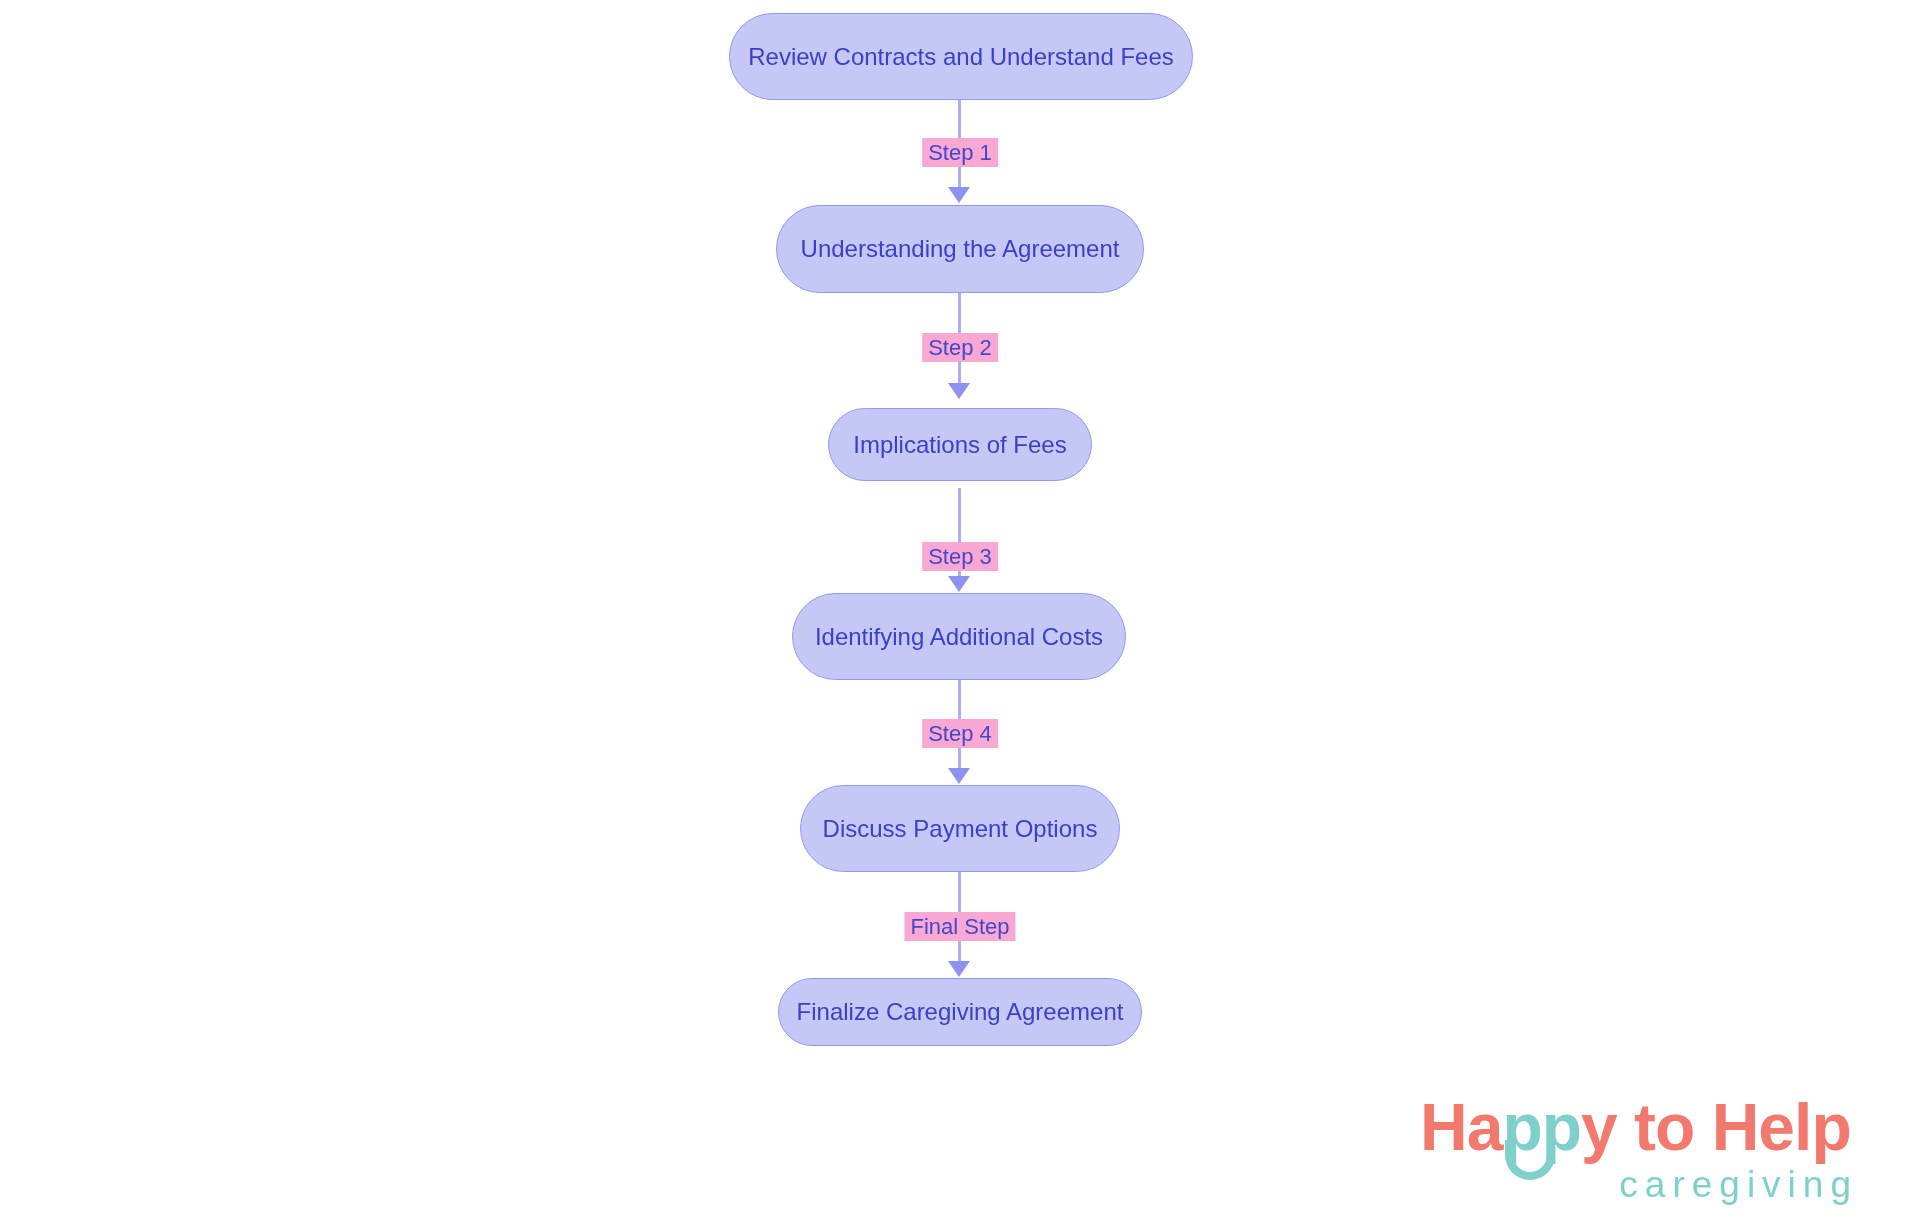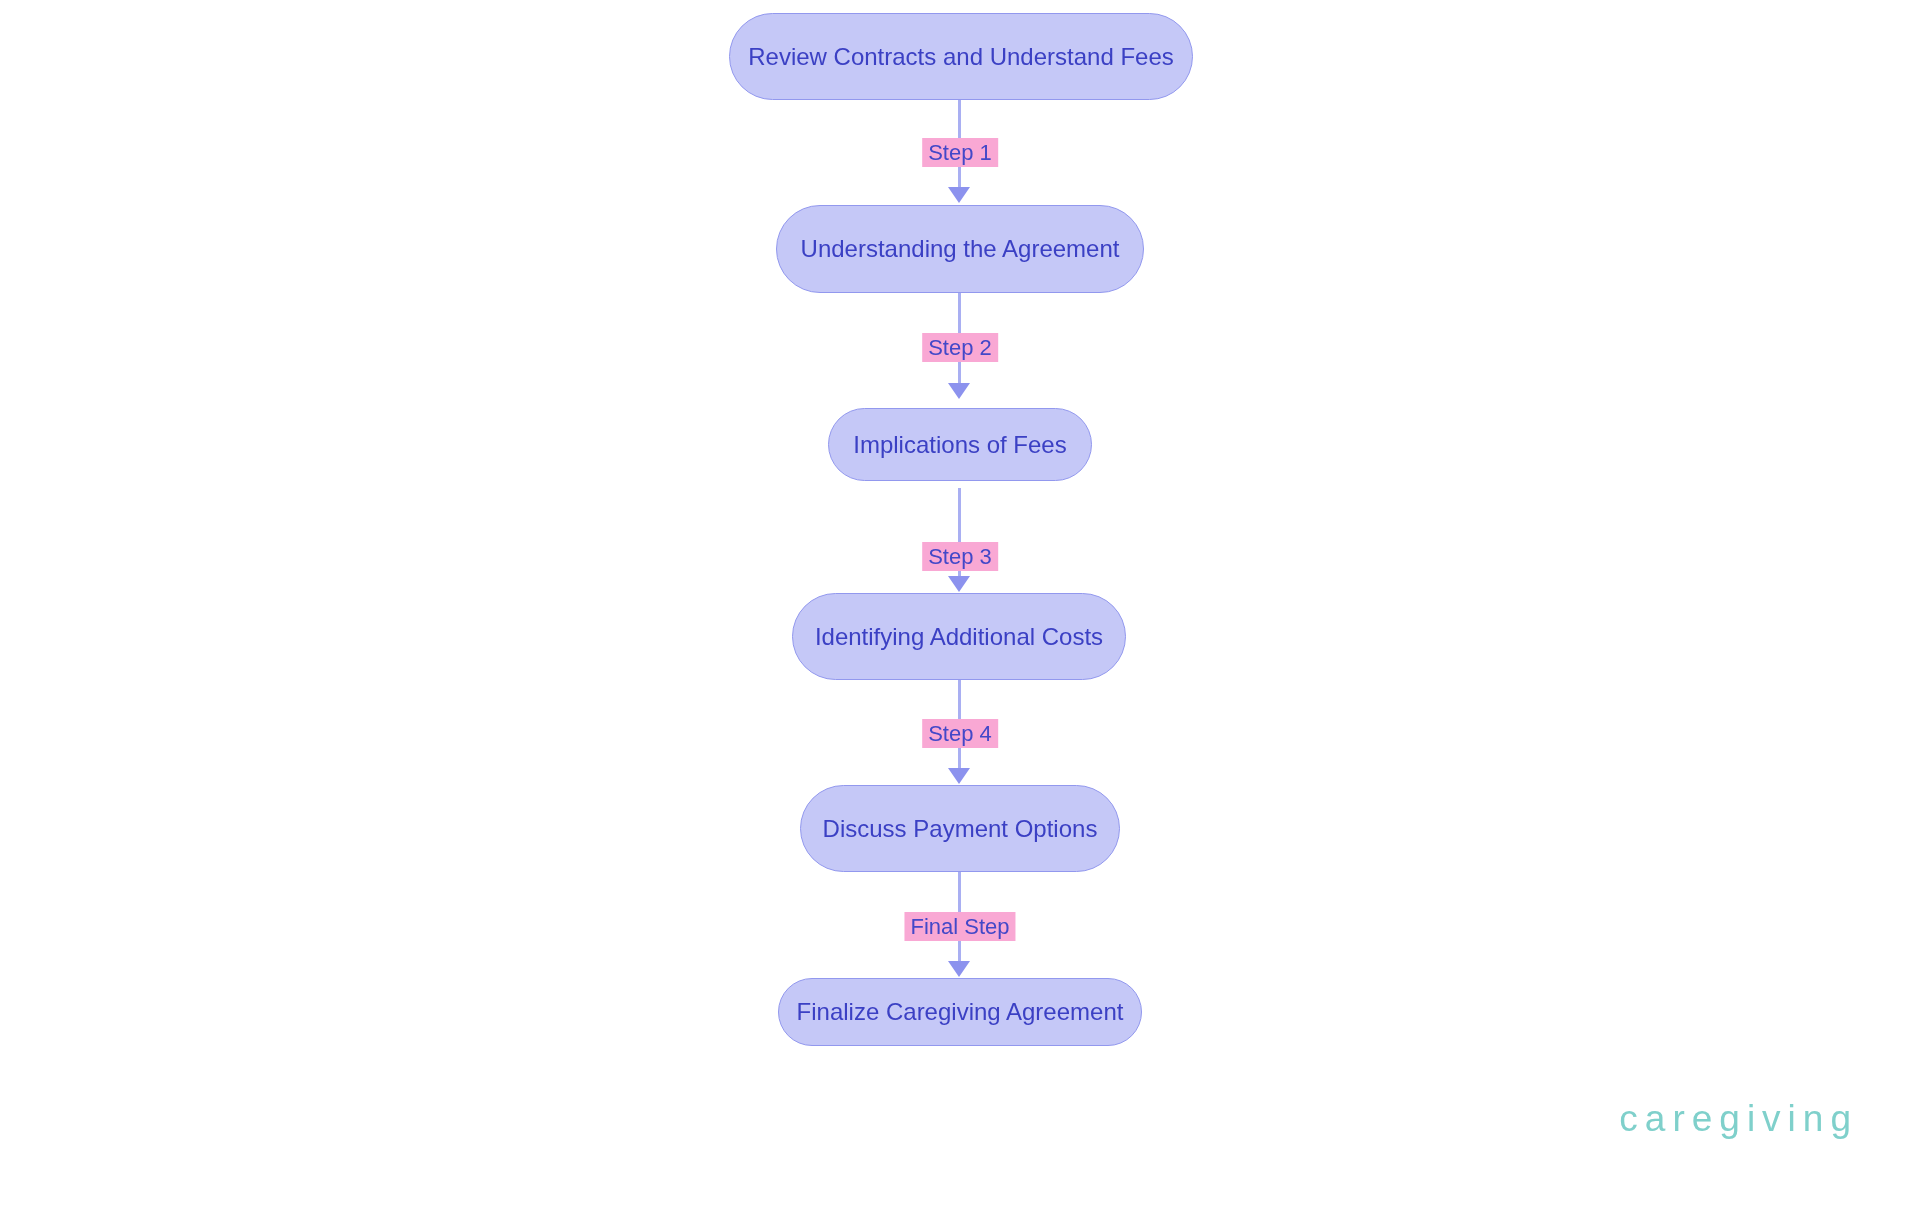--- a/index.html
+++ b/index.html
@@ -164,16 +164,19 @@
 
   <div class="edge-line e3"></div>
   <div class="arrow a3"></div>
   <div class="edge-label l3">Step 4</div>
 
   <div class="edge-line e4"></div>
   <div class="arrow a4"></div>
   <div class="edge-label l4">Final Step</div>
 
   <div class="logo">
+    <div class="brand">
+      <span>Ha</span><span class="teal-pp"><span>pp</span><span class="smile"></span></span><span>y to Help</span>
+    </div>
     <div class="tagline">caregiving</div>
   </div>
 
 </div>
 
 </body></html>

